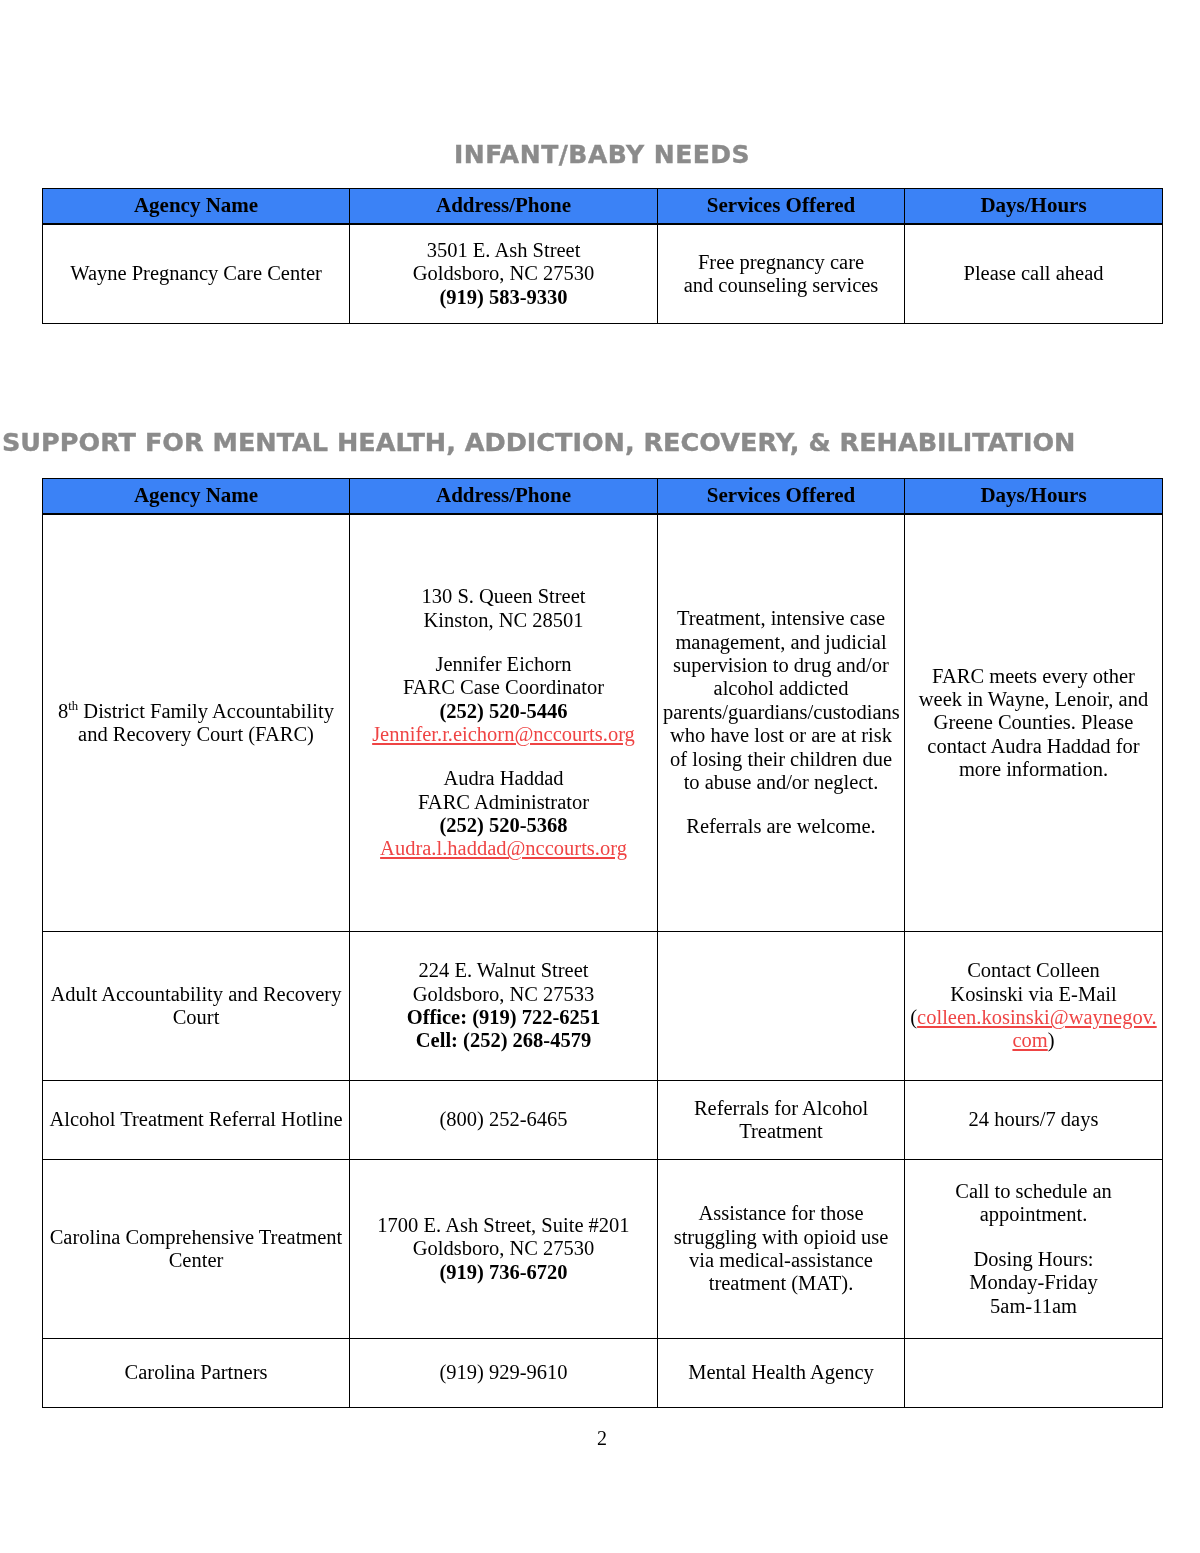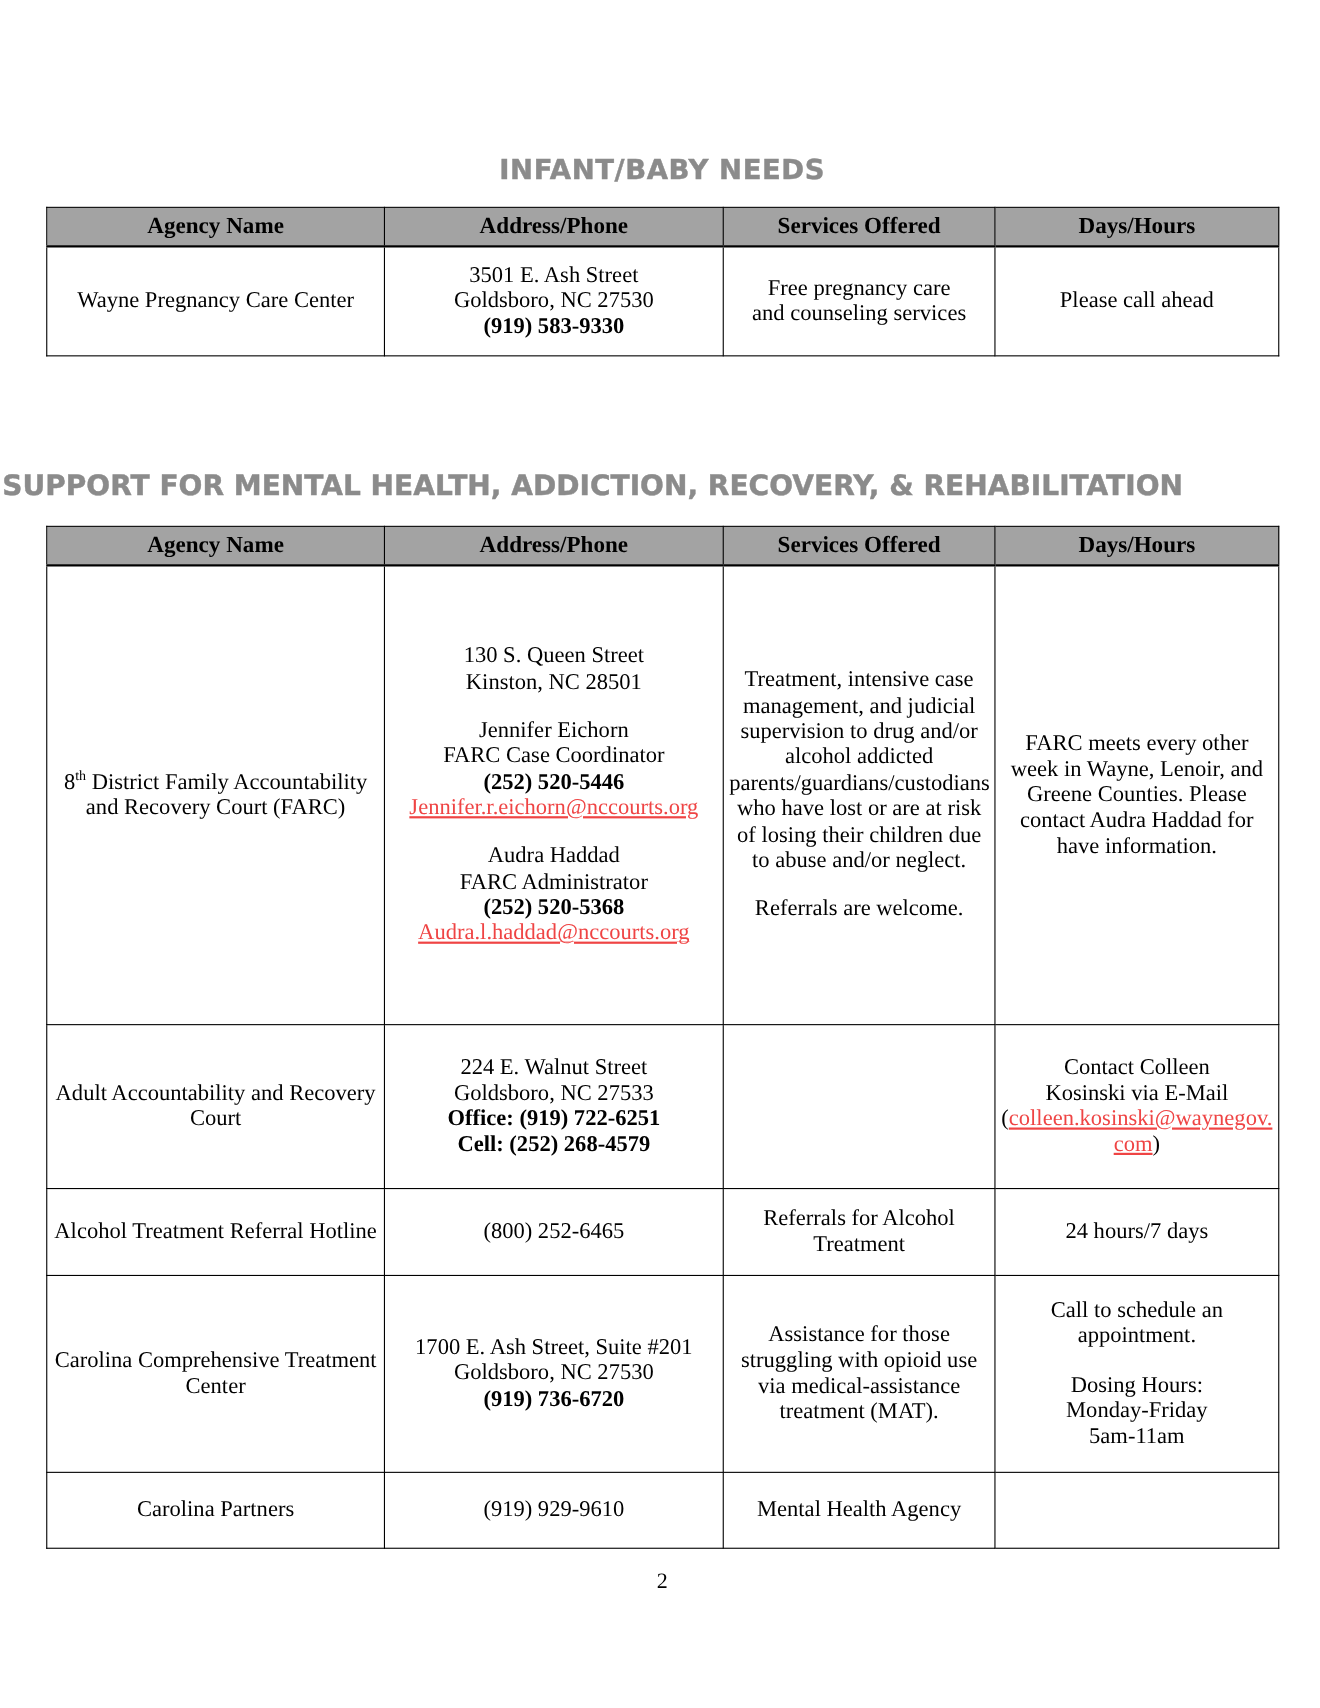--- a/index.html
+++ b/index.html
@@ -58,21 +58,21 @@
   table.doc-table th {
     border: 1.6px solid #000000;
     padding: 3px 5px;
     vertical-align: middle;
     text-align: center;
     font-size: 20.5px;
     line-height: 1.14;
     font-weight: normal;
   }
   table.doc-table thead th {
-    background: #a3a3a3;
+    background: #3b82f6;
     font-weight: bold;
     font-size: 21px;
     height: 30px;
     padding: 2px 4px;
     border-bottom-width: 2.2px;
   }
 
   #table-infant {
     left: 40px; top: 188px;
     width: 1120px;
@@ -202,21 +202,21 @@
           <span class="cell-block">Audra Haddad</span>
           <span class="cell-block">FARC Administrator</span>
           <span class="cell-block bold">(252) 520-5368</span>
           <span class="cell-block doc-link">Audra.l.haddad@nccourts.org</span>
         </td>
         <td>
           <span class="cell-block">Treatment, intensive case management, and judicial supervision to drug and/or alcohol addicted parents/guardians/custodians who have lost or are at risk of losing their children due to abuse and/or neglect.</span>
           <span class="spacer"></span>
           <span class="cell-block">Referrals are welcome.</span>
         </td>
-        <td>FARC meets every other week in Wayne, Lenoir, and Greene Counties. Please contact Audra Haddad for have information.</td>
+        <td>FARC meets every other week in Wayne, Lenoir, and Greene Counties. Please contact Audra Haddad for more information.</td>
       </tr>
 
       <tr id="row-adult">
         <td class="agency-cell">Adult Accountability and Recovery Court</td>
         <td>
           <span class="cell-block">224 E. Walnut Street</span>
           <span class="cell-block">Goldsboro, NC 27533</span>
           <span class="cell-block bold">Office: (919) 722-6251</span>
           <span class="cell-block bold">Cell: (252) 268-4579</span>
         </td>

